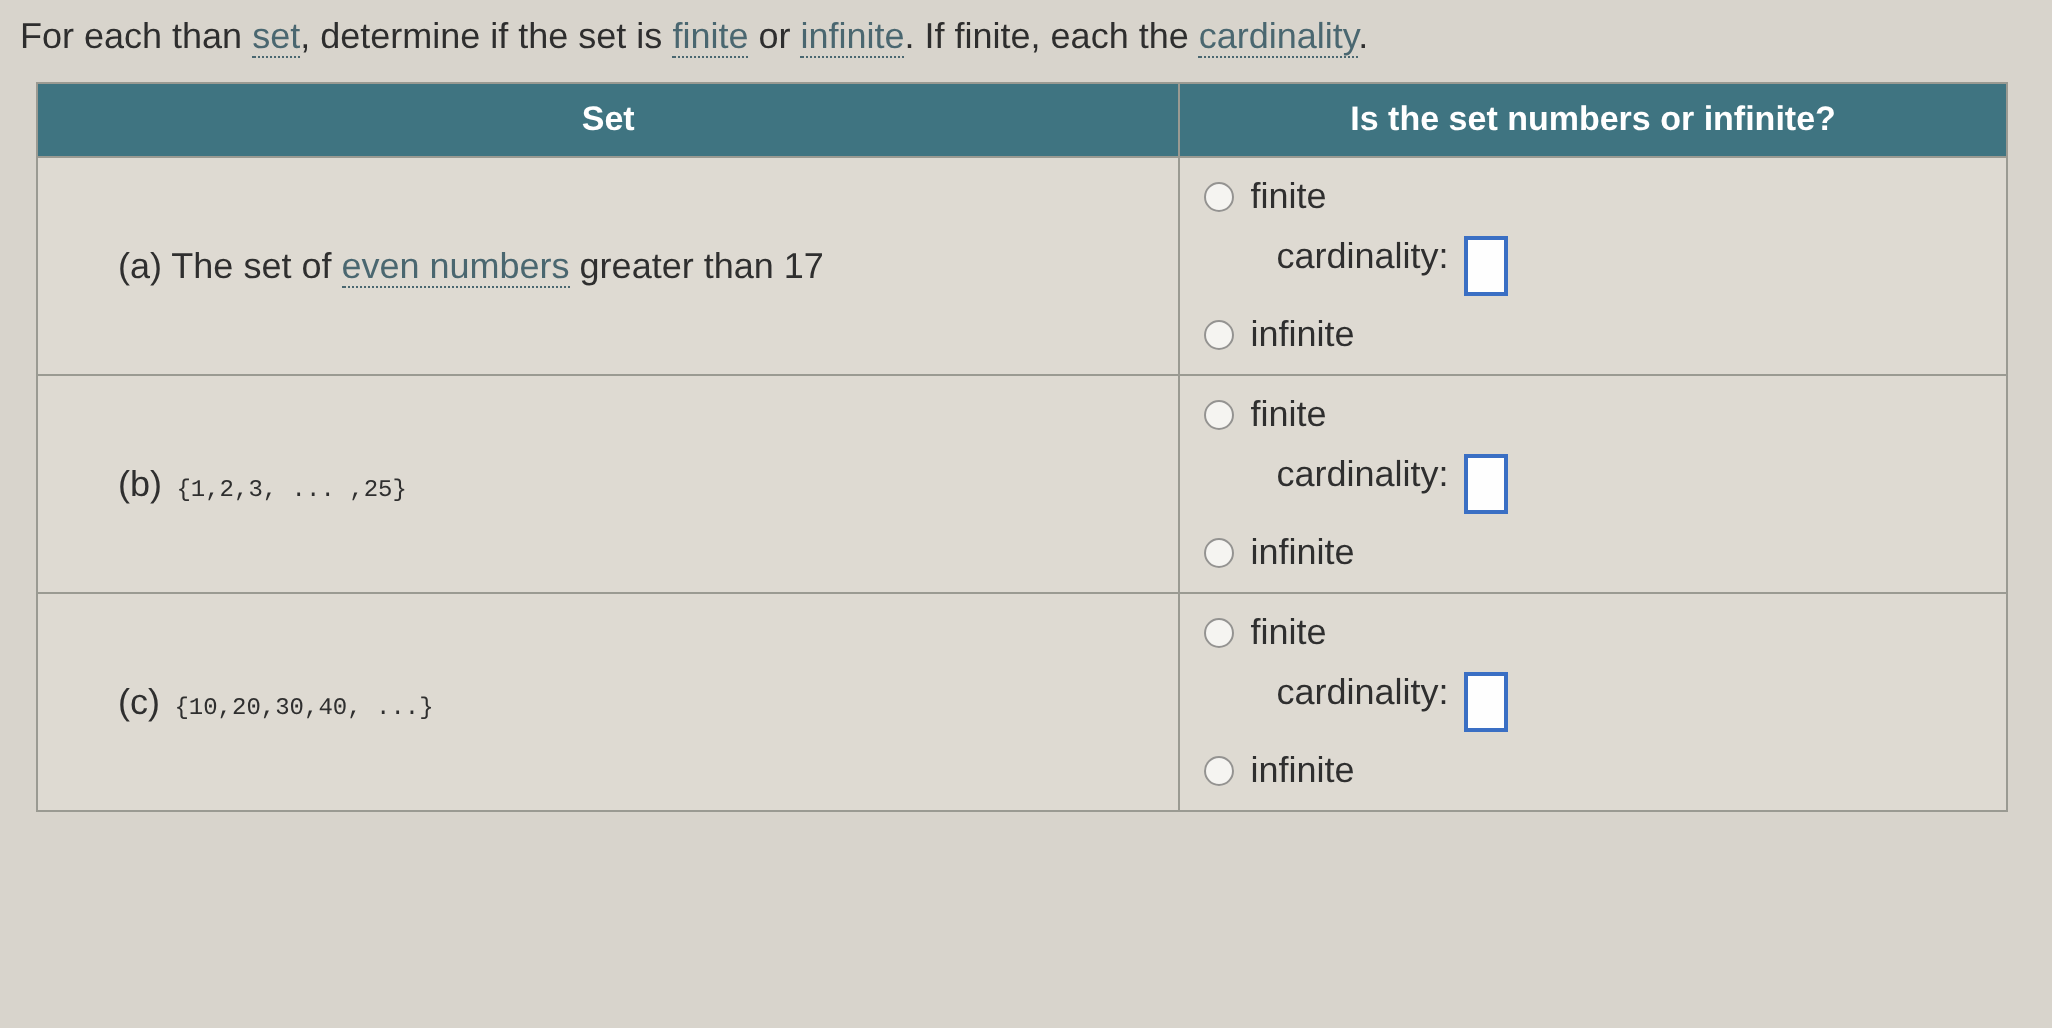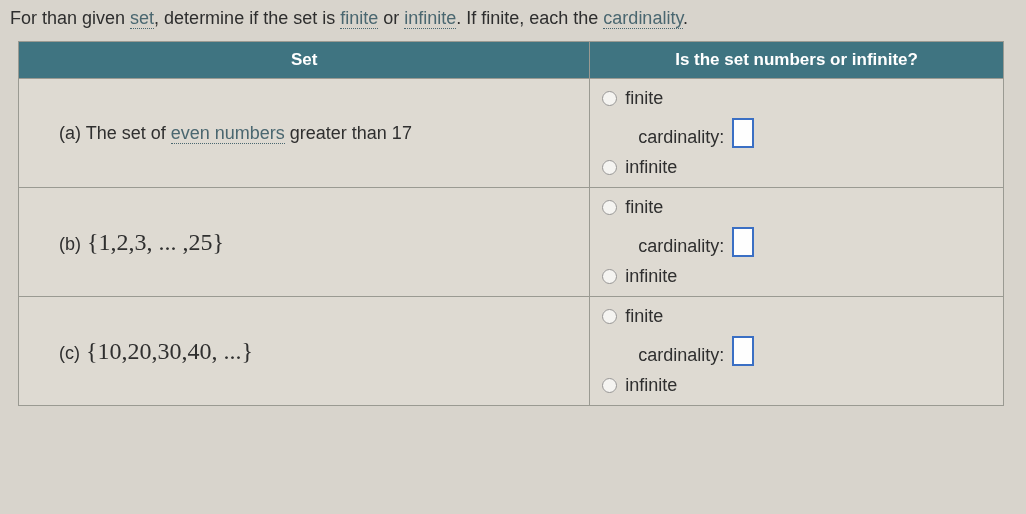--- a/index.html
+++ b/index.html
@@ -56,48 +56,48 @@
       width: 42%;
     }
     .opt-line {
       display: flex;
       align-items: center;
       gap: 8px;
       padding: 3px 2px;
     }
     .card-line {
       display: flex;
-      align-items: flex-end;
+      align-items: flex-start;
       gap: 8px;
       padding: 6px 2px 6px 38px;
     }
     input[type="radio"] {
       width: 15px;
       height: 15px;
       accent-color: #888;
       opacity: 0.7;
     }
     .card-input {
       width: 22px;
       height: 30px;
       border: 2px solid #3a6fc4;
       background: #fefefe;
       text-align: center;
       font-size: 15px;
     }
     .math {
-      font-family: Liberation Serif, serif;
-      font-size: 24px;
+      font-family: Liberation Mono, monospace;
+      font-size: 12px;
     }
   </style>
 </head>
 <body>
 
 <div class="instructions">
-  <span>For than given </span><span class="term">set</span><span>, determine if the set is </span><span class="term">finite</span><span> or </span><span class="term">infinite</span><span>. If finite, each the </span><span class="term">cardinality</span><span>.</span>
+  <span>For each than </span><span class="term">set</span><span>, determine if the set is </span><span class="term">finite</span><span> or </span><span class="term">infinite</span><span>. If finite, each the </span><span class="term">cardinality</span><span>.</span>
 </div>
 
 <table>
   <thead>
     <tr>
       <th>Set</th>
       <th>Is the set numbers or infinite?</th>
     </tr>
   </thead>
   <tbody>

